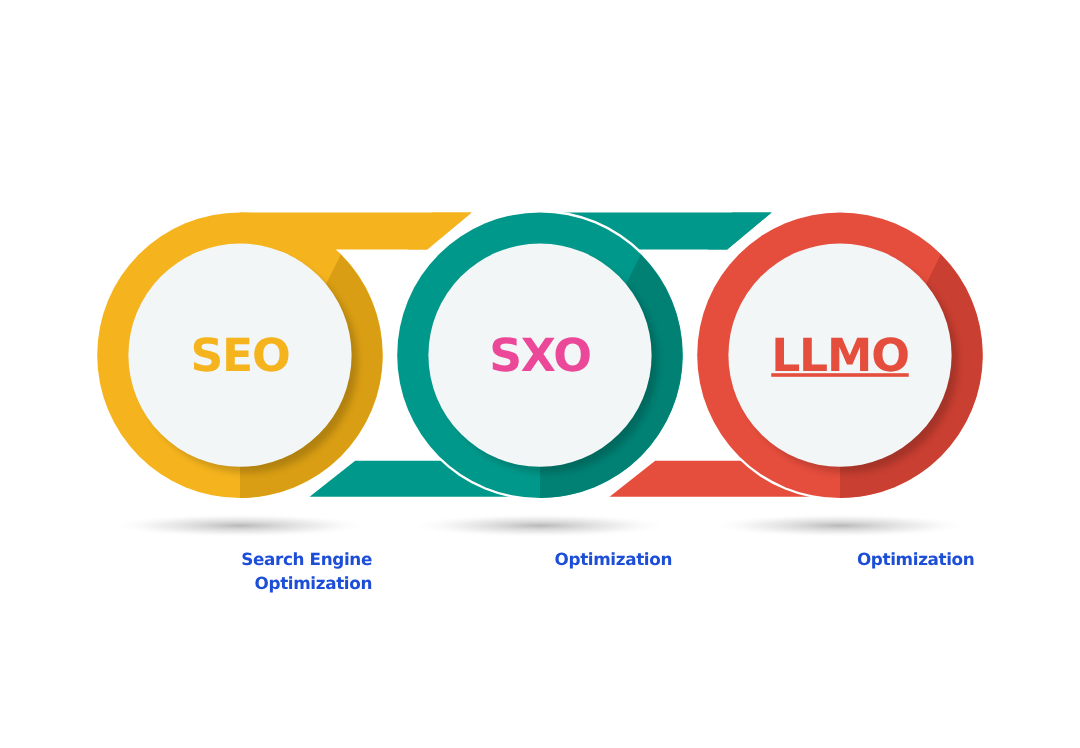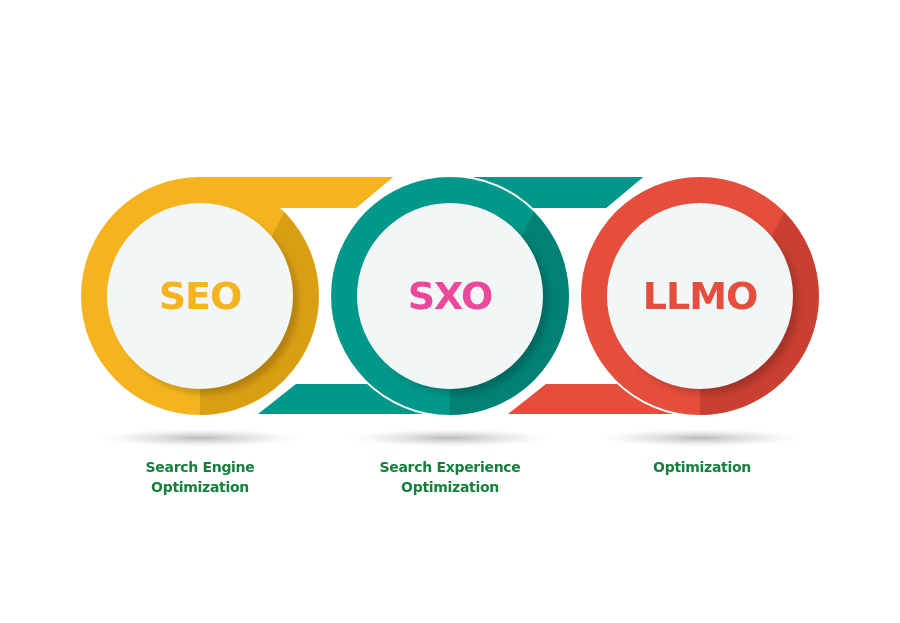--- a/index.html
+++ b/index.html
@@ -6,23 +6,23 @@
   body { width: 900px; height: 623px; position: relative; overflow: hidden;
          font-family: "DejaVu Sans", "Liberation Sans", sans-serif; }
   #stage { position: absolute; left: 0; top: 0; width: 900px; height: 623px; }
   svg.diagram { position: absolute; left: 0; top: 0; }
   .circle-label {
     position: absolute; width: 200px; text-align: center;
     font-family: "DejaVu Sans", sans-serif; font-weight: bold;
     font-size: 38px; letter-spacing: -1px; line-height: 40px;
   }
   .caption {
-    position: absolute; width: 220px; text-align: center;
+    position: absolute; width: 220px; text-align: right;
     font-family: "DejaVu Sans", sans-serif; font-weight: bold;
-    font-size: 14px; line-height: 20px; color: #15803d; letter-spacing: -0.3px;
+    font-size: 14px; line-height: 20px; color: #1d4ed8; letter-spacing: -0.3px;
   }
 </style>
 </head>
 <body>
 
 <div id="stage">
 
   <svg class="diagram" width="900" height="623" viewBox="0 0 900 623">
     <defs>
       <radialGradient id="floorShadow" cx="50%" cy="50%" r="50%">
@@ -73,26 +73,25 @@
       <circle cx="706" cy="302" r="92" fill="#000" opacity="0.18" filter="url(#softShadow)"></circle>
       <circle cx="700" cy="296" r="93" fill="#F3F6F7"></circle>
     </g>
 
     <path d="M360 177 L393 177 L356 208 L340 208 Z" fill="#F5B41E"></path>
     <path d="M610 177 L643 177 L606 208 L590 208 Z" fill="#00988A"></path>
   </svg>
 
   <div class="circle-label" style="left:100px; top:276px; color:#F5B41E;">SEO</div>
   <div class="circle-label" style="left:350px; top:276px; color:#ec4899;">SXO</div>
-  <div class="circle-label" style="left:600px; top:276px; color:#E54D3C;">LLMO</div>
+  <div class="circle-label" style="left:600px; top:276px; color:#E54D3C;text-decoration:underline;">LLMO</div>
 
   <div class="caption" style="left:90px; top:457px;">
     <div>Search Engine</div>
     <div>Optimization</div>
   </div>
   <div class="caption" style="left:340px; top:457px;">
-    <div>Search Experience</div>
     <div>Optimization</div>
   </div>
   <div class="caption" style="left:592px; top:457px;">
     <div>Optimization</div>
   </div>
 </div>
 
 </body></html>

